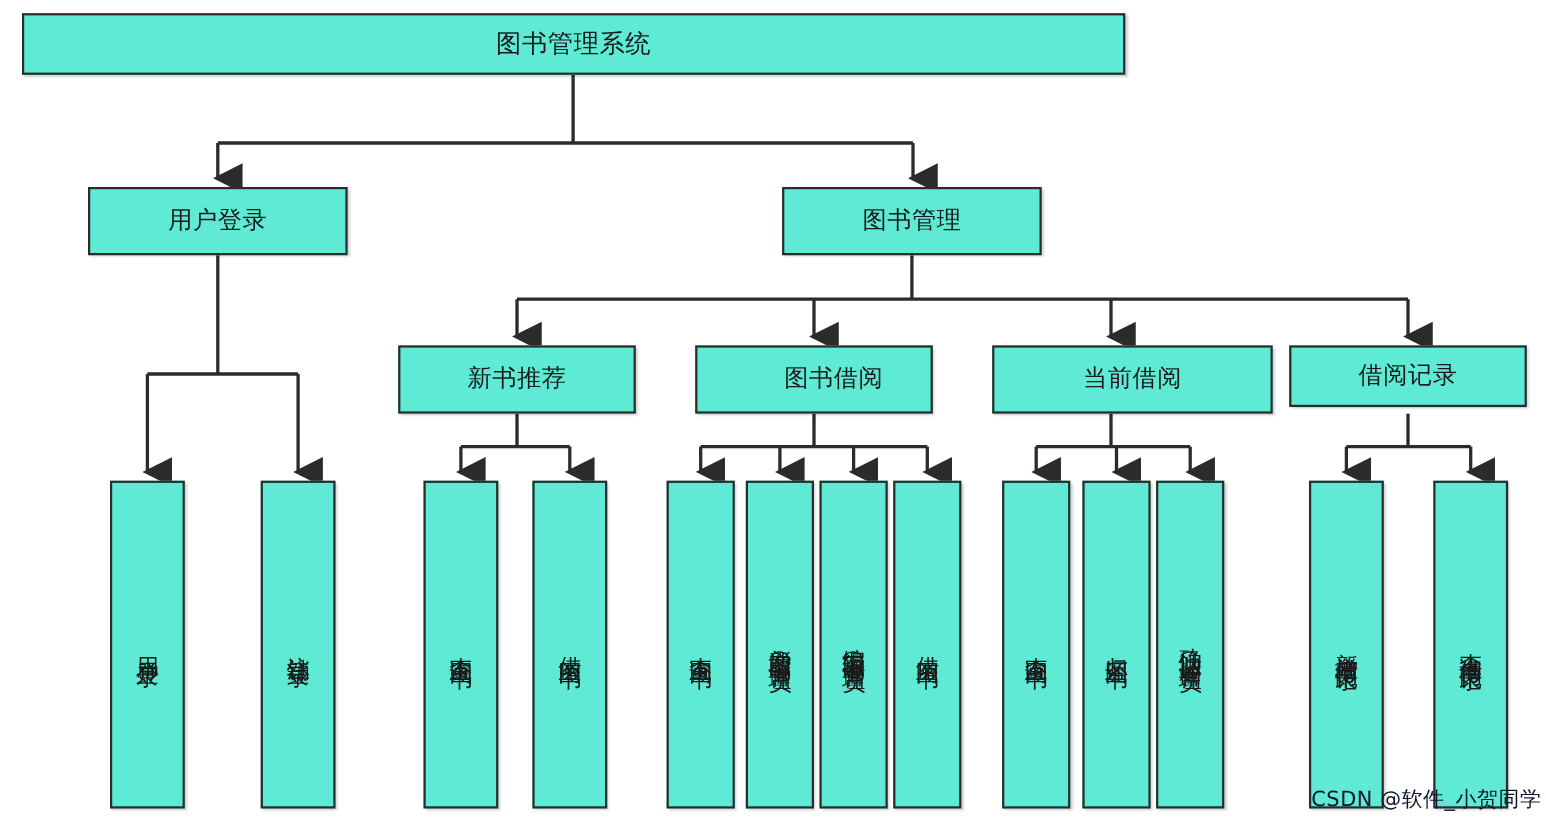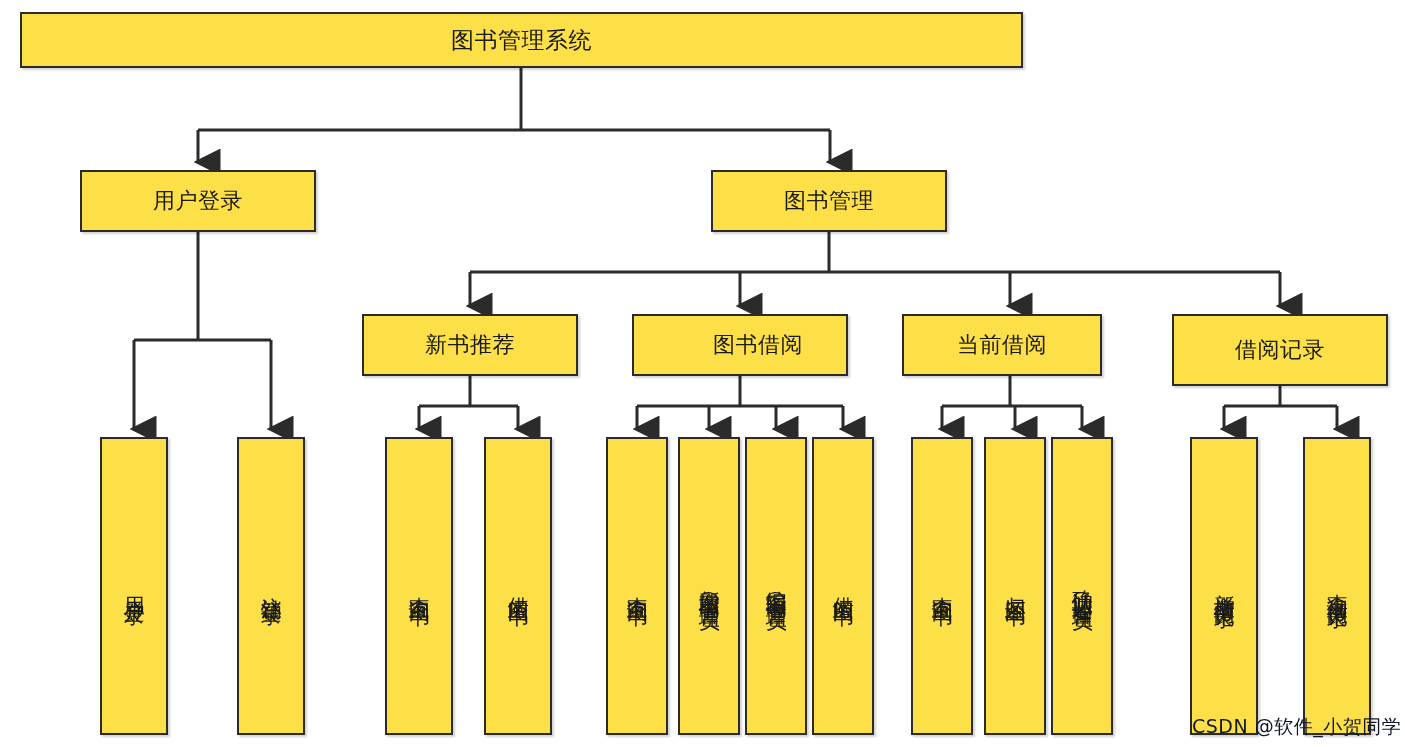--- a/index.html
+++ b/index.html
@@ -23,21 +23,21 @@
     position: absolute;
     left: 0;
     top: 0;
     width: 1405px;
     height: 747px;
     pointer-events: none;
   }
   .node {
     position: absolute;
     box-sizing: border-box;
-    background: #fde047;
+    background: #5eead4;
     border: 2.5px solid #2b2b2b;
     display: flex;
     align-items: center;
     justify-content: center;
     box-shadow: 2px 2px 2px rgba(0,0,0,0.18);
   }
   .node .label {
     display: block;
     text-align: center;
     line-height: 1.08;
@@ -133,24 +133,24 @@
   <div class="node h" style="left:711px; top:170px; width:236px; height:62px;">
     <span class="label">图书管理</span>
   </div>
 
   <div class="node h" style="left:362px; top:314px; width:216px; height:62px;">
     <span class="label">新书推荐</span>
   </div>
   <div class="node h" style="left:632px; top:314px; width:216px; height:62px;padding-left:36px;">
     <span class="label">图书借阅</span>
   </div>
-  <div class="node h" style="left:902px; top:314px; width:200px; height:62px;">
+  <div class="node h" style="left:902px; top:314px; width:255px; height:62px;">
     <span class="label">当前借阅</span>
   </div>
-  <div class="node h" style="left:1172px; top:314px; width:216px; height:72px;">
+  <div class="node h" style="left:1172px; top:314px; width:216px; height:56px;">
     <span class="label">借阅记录</span>
   </div>
 
   <div class="node v" style="left:100px; top:437px; width:68px; height:298px;">
     <span class="label">用户登录</span>
   </div>
   <div class="node v" style="left:237px; top:437px; width:68px; height:298px;">
     <span class="label">注销登录</span>
   </div>
 

